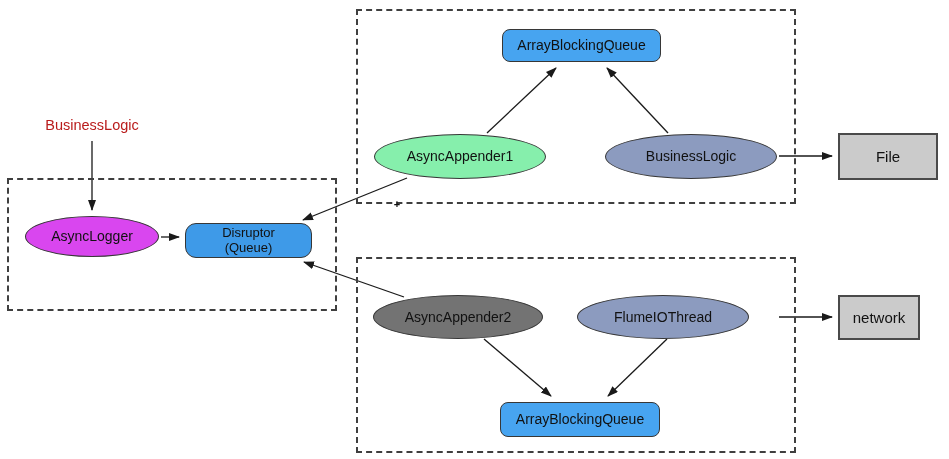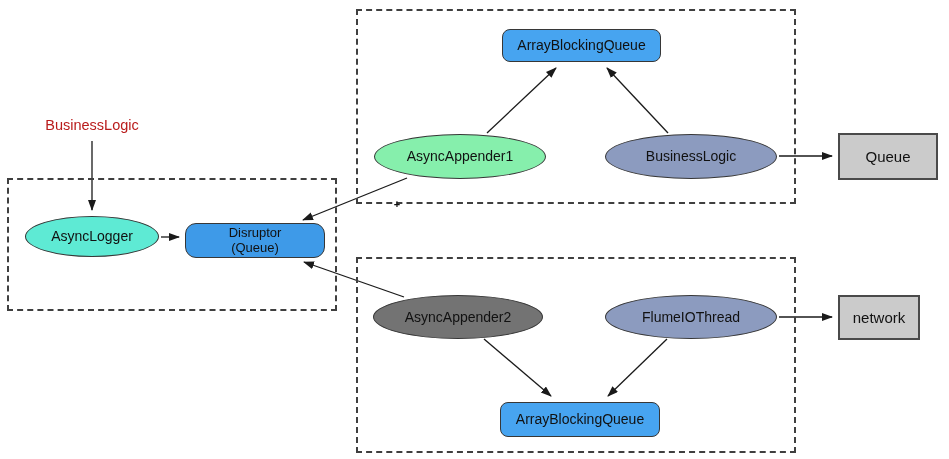--- a/index.html
+++ b/index.html
@@ -37,26 +37,26 @@
     text-align: center;
     border: 1.5px solid #373737;
     font-size: 14px;
     line-height: 1.15;
   }
   .ellipse { border-radius: 50%; }
   .rrect   { border-radius: 10px; }
   .rect    { border: 2px solid #4a4a4a; font-size: 15px; }
 
   .n-asynclogger    { left: 25px;  top: 216px; width: 134px; height: 41px; }
-  .n-disruptor      { left: 185px; top: 223px; width: 140px; height: 35px; font-size: 13px; white-space: pre-line; border-radius: 11px; }
+  .n-disruptor      { left: 185px; top: 223px; width: 127px; height: 35px; font-size: 13px; white-space: pre-line; border-radius: 11px; }
   .n-abq-top        { left: 502px; top: 29px;  width: 159px; height: 33px; border-radius: 8px; }
   .n-appender1      { left: 374px; top: 134px; width: 172px; height: 45px; }
   .n-fileio         { left: 605px; top: 134px; width: 172px; height: 45px; }
   .n-appender2      { left: 373px; top: 295px; width: 170px; height: 44px; }
-  .n-flumeio        { left: 605px; top: 295px; width: 172px; height: 44px; }
+  .n-flumeio        { left: 577px; top: 295px; width: 172px; height: 44px; }
   .n-abq-bottom     { left: 500px; top: 402px; width: 160px; height: 35px; border-radius: 8px; }
   .n-file           { left: 838px; top: 133px; width: 100px; height: 47px; }
   .n-network        { left: 838px; top: 295px; width: 82px; height: 45px; }
 
   .free-label {
     position: absolute;
     left: 34px; top: 117px; width: 116px;
     text-align: center;
     font-size: 14.5px;
     color: #b91c1c;
@@ -93,32 +93,32 @@
     <line x1="667" y1="339" x2="608" y2="396" stroke="#1a1a1a" stroke-width="1.3" marker-end="url(#arrow)"></line>
     <line x1="779" y1="317" x2="832" y2="317" stroke="#1a1a1a" stroke-width="1.3" marker-end="url(#arrow)"></line>
   </svg>
 
   <div class="dashed-box group-left"></div>
   <div class="dashed-box group-top"></div>
   <div class="dashed-box group-bottom"></div>
 
   <div class="free-label">BusinessLogic</div>
 
-  <div class="node ellipse n-asynclogger" style="background-color: #5eead4;">AsyncLogger</div>
+  <div class="node ellipse n-asynclogger" style="background-color: #d946ef;">AsyncLogger</div>
 
   <div class="node rrect n-disruptor" style="background-color: rgb(62, 154, 232);">Disruptor
 (Queue)</div>
 
   <div class="node rrect n-abq-top" style="background-color: rgb(71, 164, 240);">ArrayBlockingQueue</div>
 
   <div class="node ellipse n-appender1" style="background-color: #86efac;">AsyncAppender1</div>
 
   <div class="node ellipse n-fileio" style="background-color: rgb(140, 155, 191);">BusinessLogic</div>
 
-  <div class="node rect n-file" style="background-color: rgb(203, 203, 203);">Queue</div>
+  <div class="node rect n-file" style="background-color: rgb(203, 203, 203);">File</div>
 
   <div class="node ellipse n-appender2" style="background-color: #737373;">AsyncAppender2</div>
 
   <div class="node ellipse n-flumeio" style="background-color: rgb(140, 155, 191);">FlumeIOThread</div>
 
   <div class="node rrect n-abq-bottom" style="background-color: rgb(71, 164, 240);">ArrayBlockingQueue</div>
 
   <div class="node rect n-network" style="background-color: rgb(203, 203, 203);">network</div>
 
   <div class="plus-marker">+</div>

